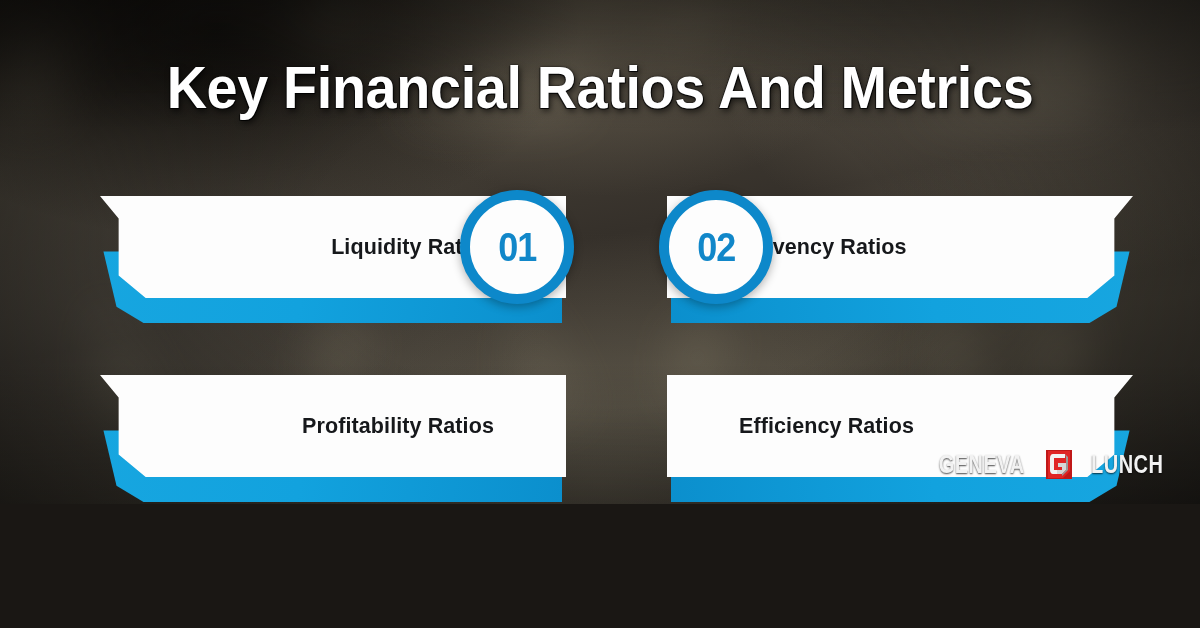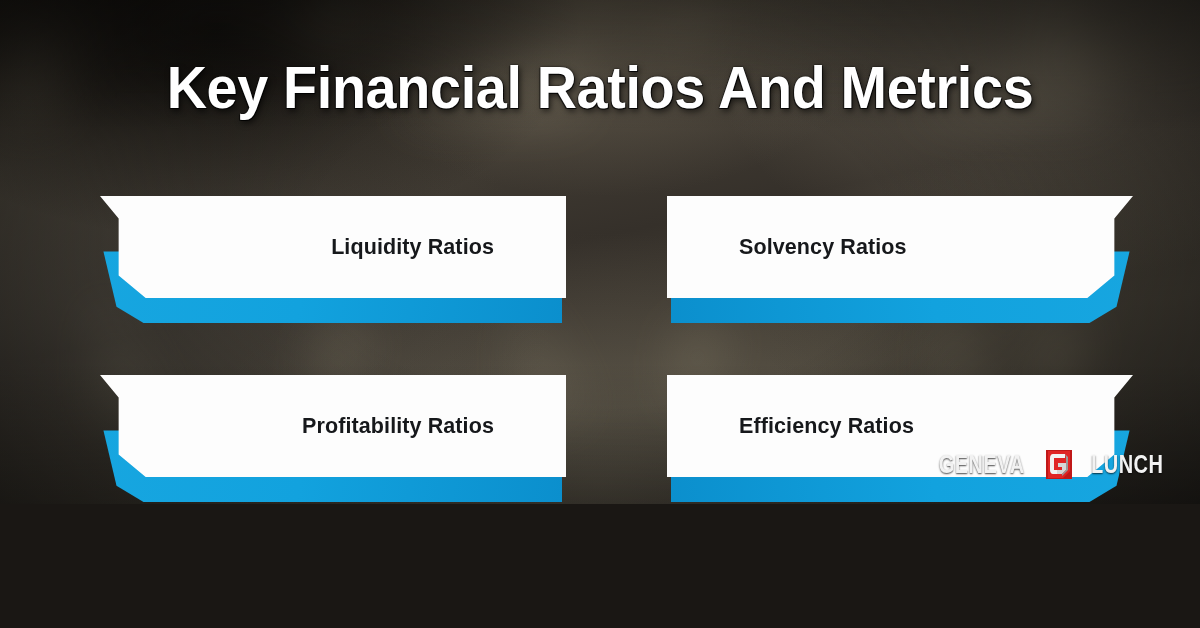--- a/index.html
+++ b/index.html
@@ -201,27 +201,33 @@
   <div class="bg-layer bg-vignette"></div>
 
   <div class="title">Key Financial Ratios And Metrics</div>
 
   <div class="card left" style="left:100px; top:196px;">
     <div class="shadow"></div>
     <div class="panel"></div>
     <div class="content">
       <span class="card-label">Liquidity Ratios</span>
     </div>
+    <div class="badge">
+      <span class="badge-number">01</span>
+    </div>
   </div>
 
   <div class="card right" style="left:667px; top:196px;">
     <div class="shadow"></div>
     <div class="panel"></div>
     <div class="content">
       <span class="card-label">Solvency Ratios</span>
+    </div>
+    <div class="badge">
+      <span class="badge-number">02</span>
     </div>
   </div>
 
   <div class="card left" style="left:100px; top:375px;">
     <div class="shadow"></div>
     <div class="panel"></div>
     <div class="content">
       <span class="card-label">Profitability Ratios</span>
     </div>
   </div>

